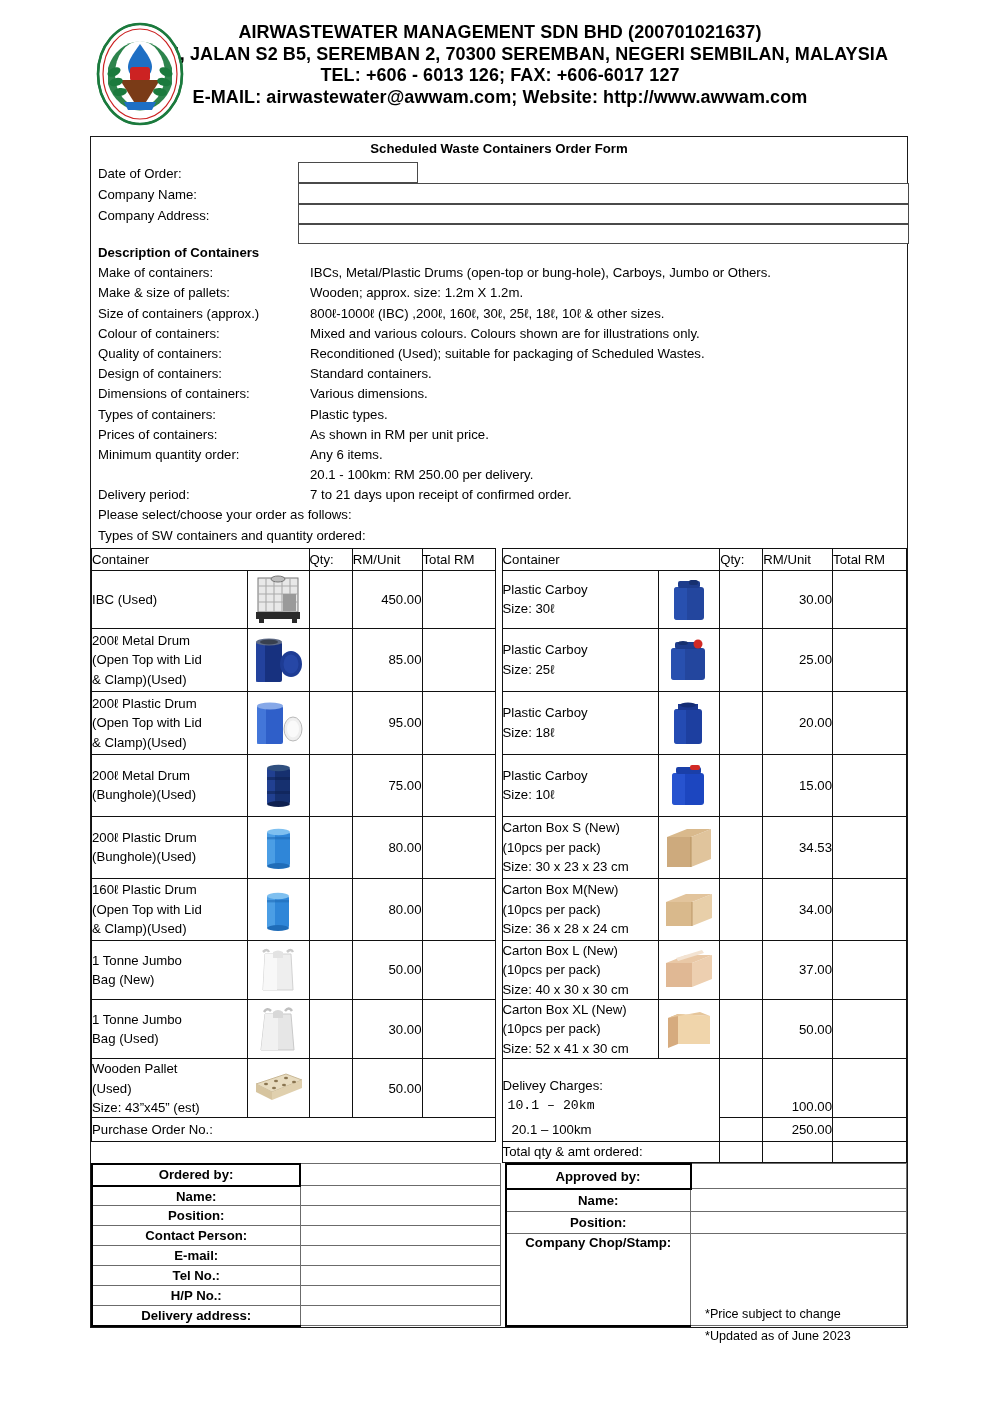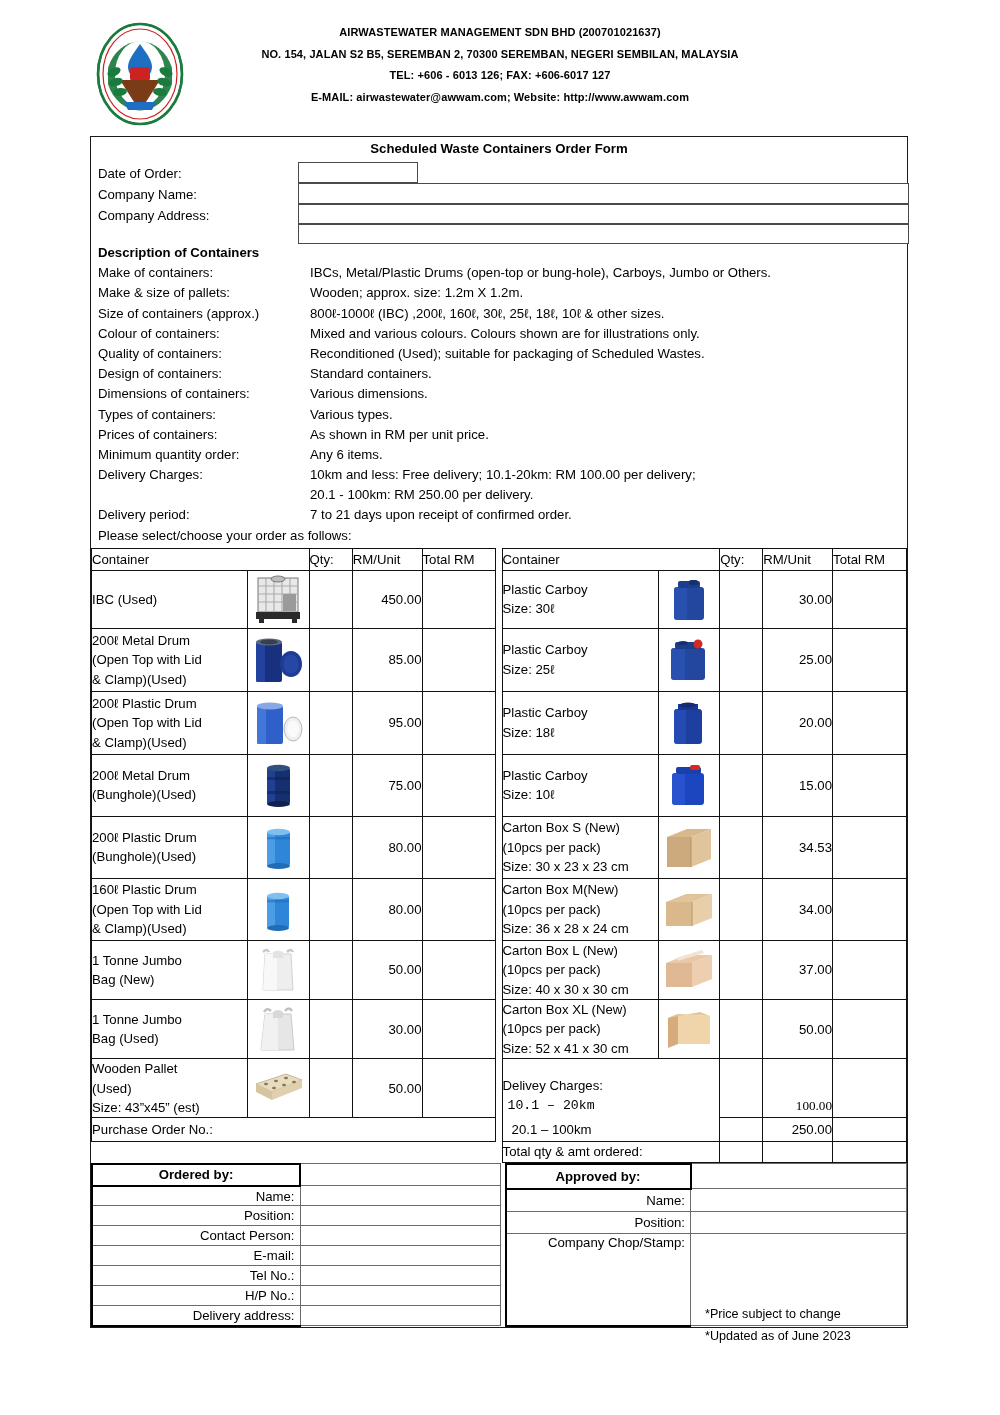--- a/index.html
+++ b/index.html
@@ -21,21 +21,21 @@
     height: 112px;
     padding-top: 22px;
   }
   .logo {
     position: absolute;
     left: 88px; top: 22px;
     width: 104px; height: 104px;
   }
   .header-lines {
     text-align: center;
-    font-size: 11px;
+    font-size: 18px;
     font-weight: bold;
     line-height: 21.5px;
     letter-spacing: 0.1px;
   }
   .header-lines div { white-space: nowrap; }
 
   
   .docbox {
     position: absolute;
     left: 90px; top: 136px;
@@ -136,21 +136,21 @@
     border: 1px solid #6b6b6b;
     padding: 1px 5px;
     height: 20px;
   }
   .sig .title {
     text-align: center;
     font-weight: bold;
     border: 2.2px solid #000 !important;
     height: 22px;
   }
-  .sig .lbl { text-align: right; border-left: 2.2px solid #000 !important; }
+  .sig .lbl { text-align: center; border-left: 2.2px solid #000 !important; font-weight: bold; }
   .sig .lbl-last { border-bottom: 2.2px solid #000 !important; }
   .sig .blank { background: #fff; }
 
   .footnotes {
     position: absolute;
     left: 705px;
     top: 1303px;
     font-size: 12.6px;
     line-height: 22px;
   }
@@ -221,38 +221,36 @@
     <div class="drow">
       <span class="dlabel">Quality of containers:</span><span class="dval">Reconditioned (Used); suitable for packaging of Scheduled Wastes.</span>
     </div>
     <div class="drow">
       <span class="dlabel">Design of containers:</span><span class="dval">Standard containers.</span>
     </div>
     <div class="drow">
       <span class="dlabel">Dimensions of containers:</span><span class="dval">Various dimensions.</span>
     </div>
     <div class="drow">
-      <span class="dlabel">Types of containers:</span><span class="dval">Various types.</span>
+      <span class="dlabel">Types of containers:</span><span class="dval">Plastic types.</span>
     </div>
     <div class="drow">
       <span class="dlabel">Prices of containers:</span><span class="dval">As shown in RM per unit price.</span>
     </div>
     <div class="drow">
       <span class="dlabel">Minimum quantity order:</span><span class="dval">Any 6 items.</span>
     </div>
     <div class="drow">
-      <span class="dlabel">Delivery Charges:</span><span class="dval">10km and less: Free delivery; 10.1-20km: RM 100.00 per delivery;</span>
-    </div>
-    <div class="drow">
       <span class="dlabel"></span><span class="dval">20.1 - 100km: RM 250.00 per delivery.</span>
     </div>
     <div class="drow">
       <span class="dlabel">Delivery period:</span><span class="dval">7 to 21 days upon receipt of confirmed order.</span>
     </div>
     <div class="drow plain">Please select/choose your order as follows:</div>
+    <div class="drow plain">Types of SW containers and quantity ordered:</div>
   </div>
 
   <table class="items">
     <colgroup>
       <col class="c-name">
         <col class="c-img">
         <col class="c-qty">
         <col class="c-unit">
         <col class="c-total">
       <col class="gapcol">
@@ -596,21 +594,21 @@
       <td></td>
       <td class="pricecell">50.00</td>
       <td></td>
       <td class="gapcol"></td>
       <td class="namecell nb-b" colspan="2">
         <div style="height:14px;"></div>
         <div>Delivey Charges:</div>
         <div style="padding-left:5px;font-family:Liberation Mono, monospace;">10.1 – 20km</div>
       </td>
       <td class="nb-b"></td>
-      <td class="pricecell" style="vertical-align:bottom; padding-bottom:3px;font-family:Liberation Serif, serif;">100.00</td>
+      <td class="pricecell" style="vertical-align:bottom; padding-bottom:3px;">100.00</td>
       <td></td>
     </tr>
 
     <tr style="height:24px;">
       <td class="po-cell" colspan="5">Purchase Order No.:</td>
       <td class="gapcol"></td>
       <td class="namecell nb-t" colspan="2" style="padding-left:9px;">20.1 – 100km</td>
       <td></td>
       <td class="pricecell">250.00</td>
       <td></td>

